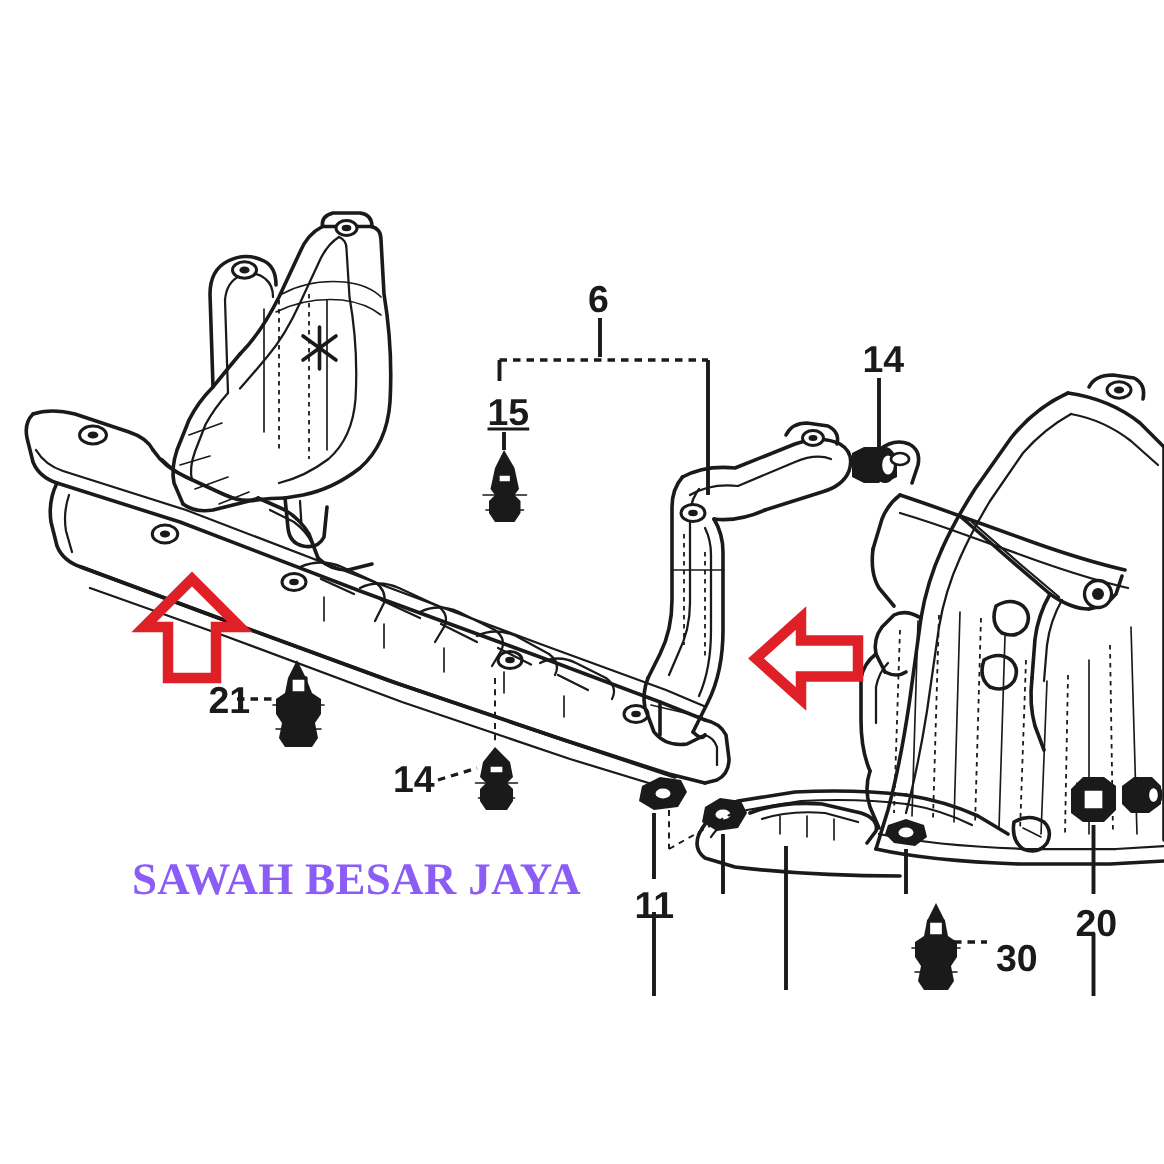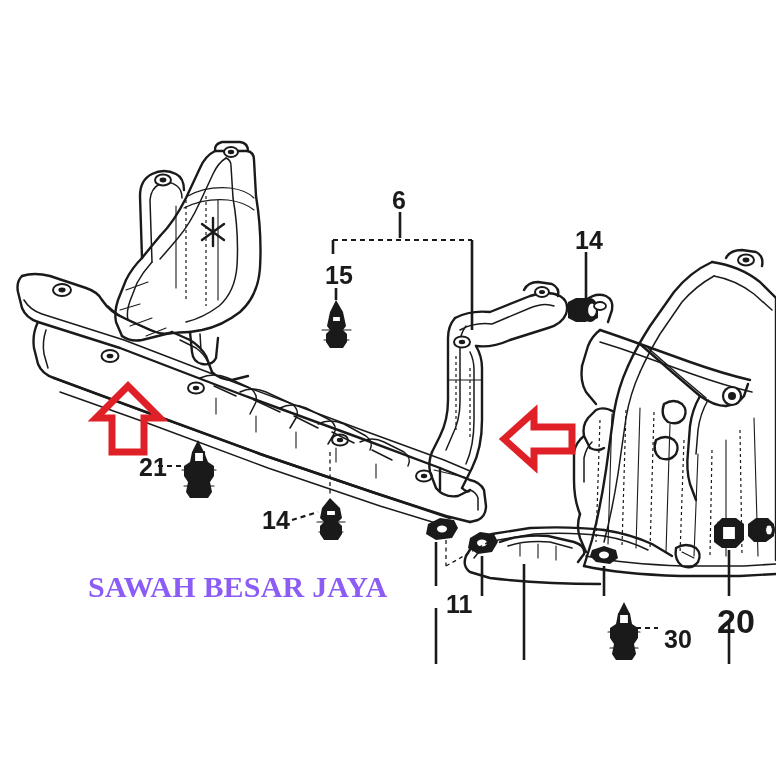--- a/index.html
+++ b/index.html
@@ -371,23 +371,23 @@
     <g>
       <path class="arr" d="M128,386 L160,418 L144,418 L144,452 L112,452 L112,418 L96,418 Z"></path>
     </g>
     <g>
       <path class="arr" d="M504,439 L534,412 L534,427 L572,427 L572,451 L534,451 L534,466 Z"></path>
     </g>
 
   </svg>
 
   <div class="callout" style="left:392px; top:188px; font-size:25px;">6</div>
-  <div class="callout" style="left:325px; top:263px; font-size:25px;">15</div>
+  <div class="callout" style="left:325px; top:263px; font-size:25px;text-decoration:underline;">15</div>
   <div class="callout" style="left:575px; top:228px; font-size:25px;">14</div>
   <div class="callout" style="left:139px; top:455px; font-size:25px;">21</div>
   <div class="callout" style="left:262px; top:508px; font-size:25px;">14</div>
-  <div class="callout" style="left:446px; top:592px; font-size:25px;">11</div>
+  <div class="callout" style="left:423px; top:592px; font-size:25px;">11</div>
   <div class="callout" style="left:664px; top:627px; font-size:25px;">30</div>
-  <div class="callout" style="left:717px; top:604px; font-size:34px;">20</div>
+  <div class="callout" style="left:717px; top:604px; font-size:25px;">20</div>
 
   <div id="watermark">SAWAH BESAR JAYA</div>
 
 </div>
 
 </body></html>

